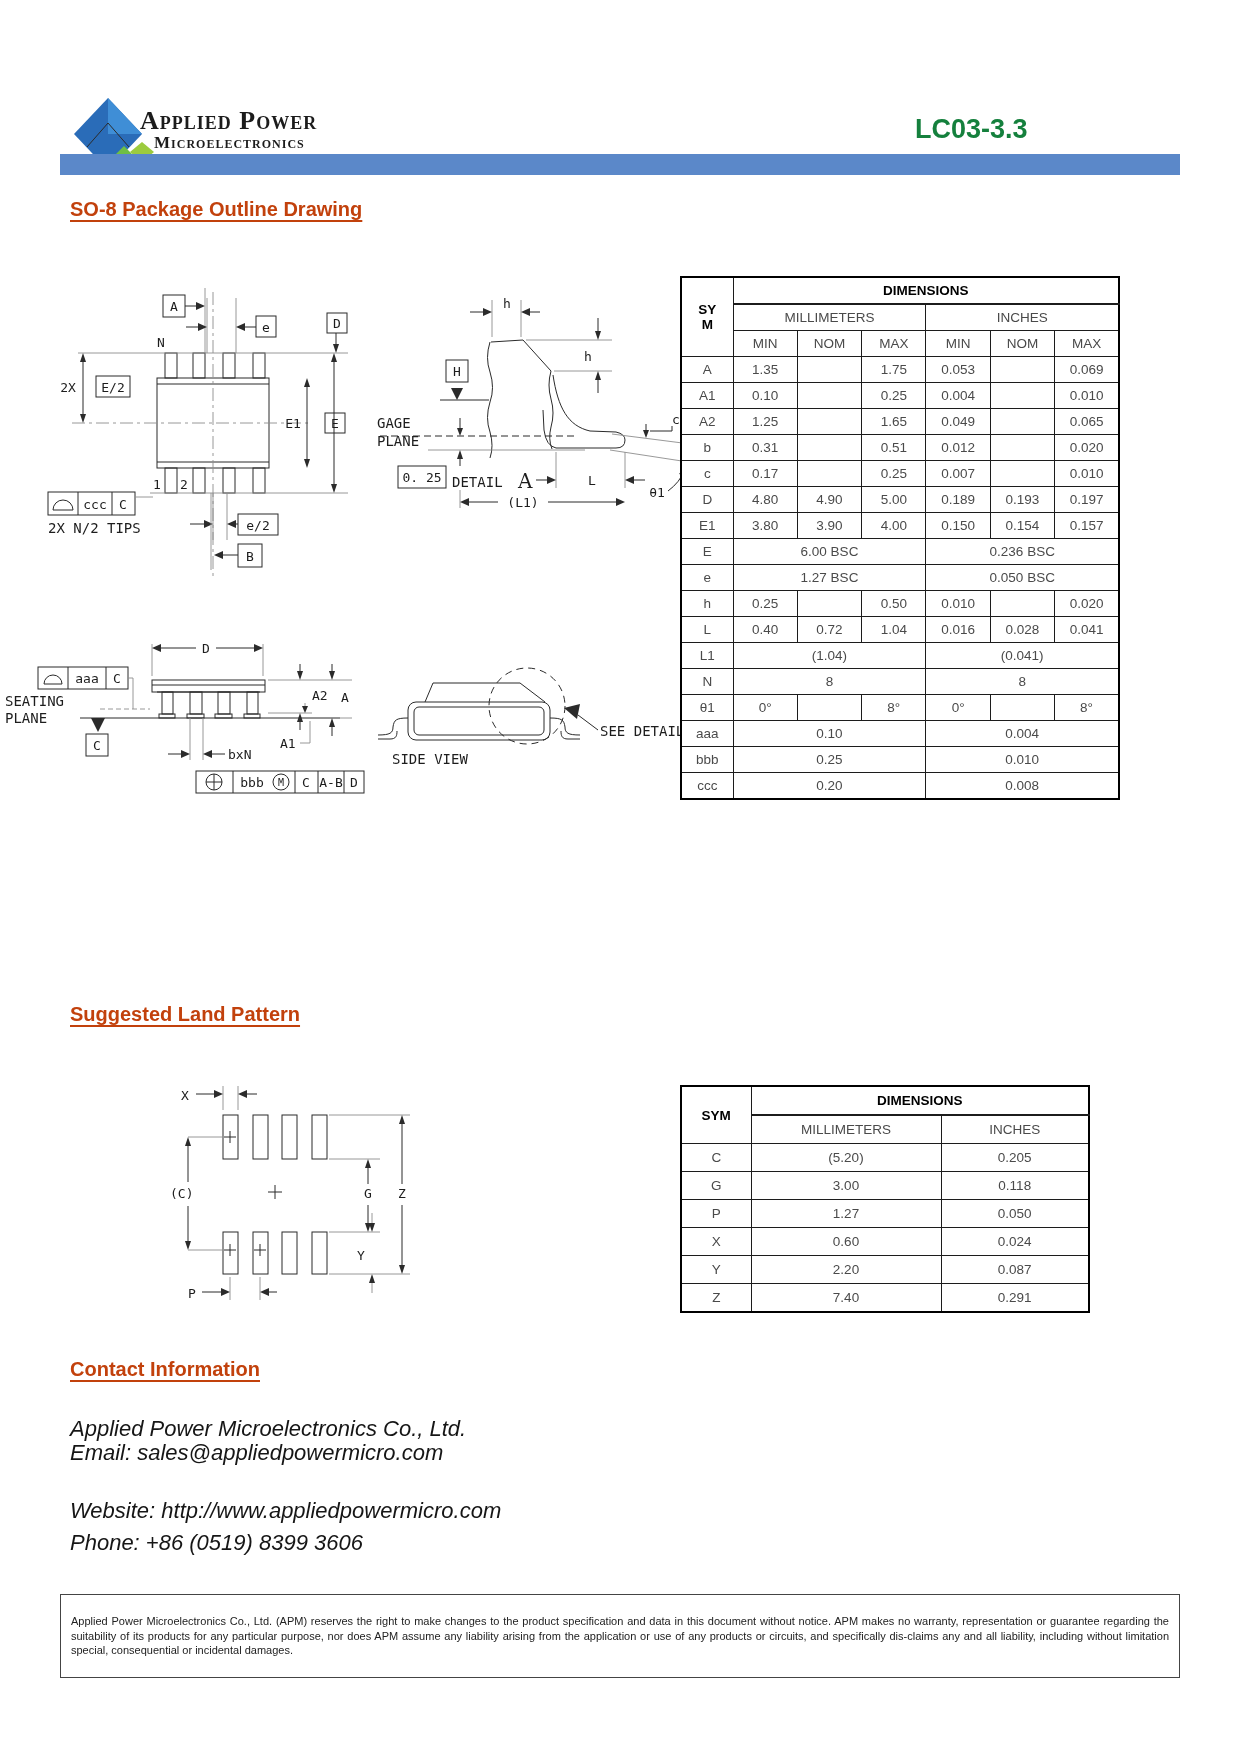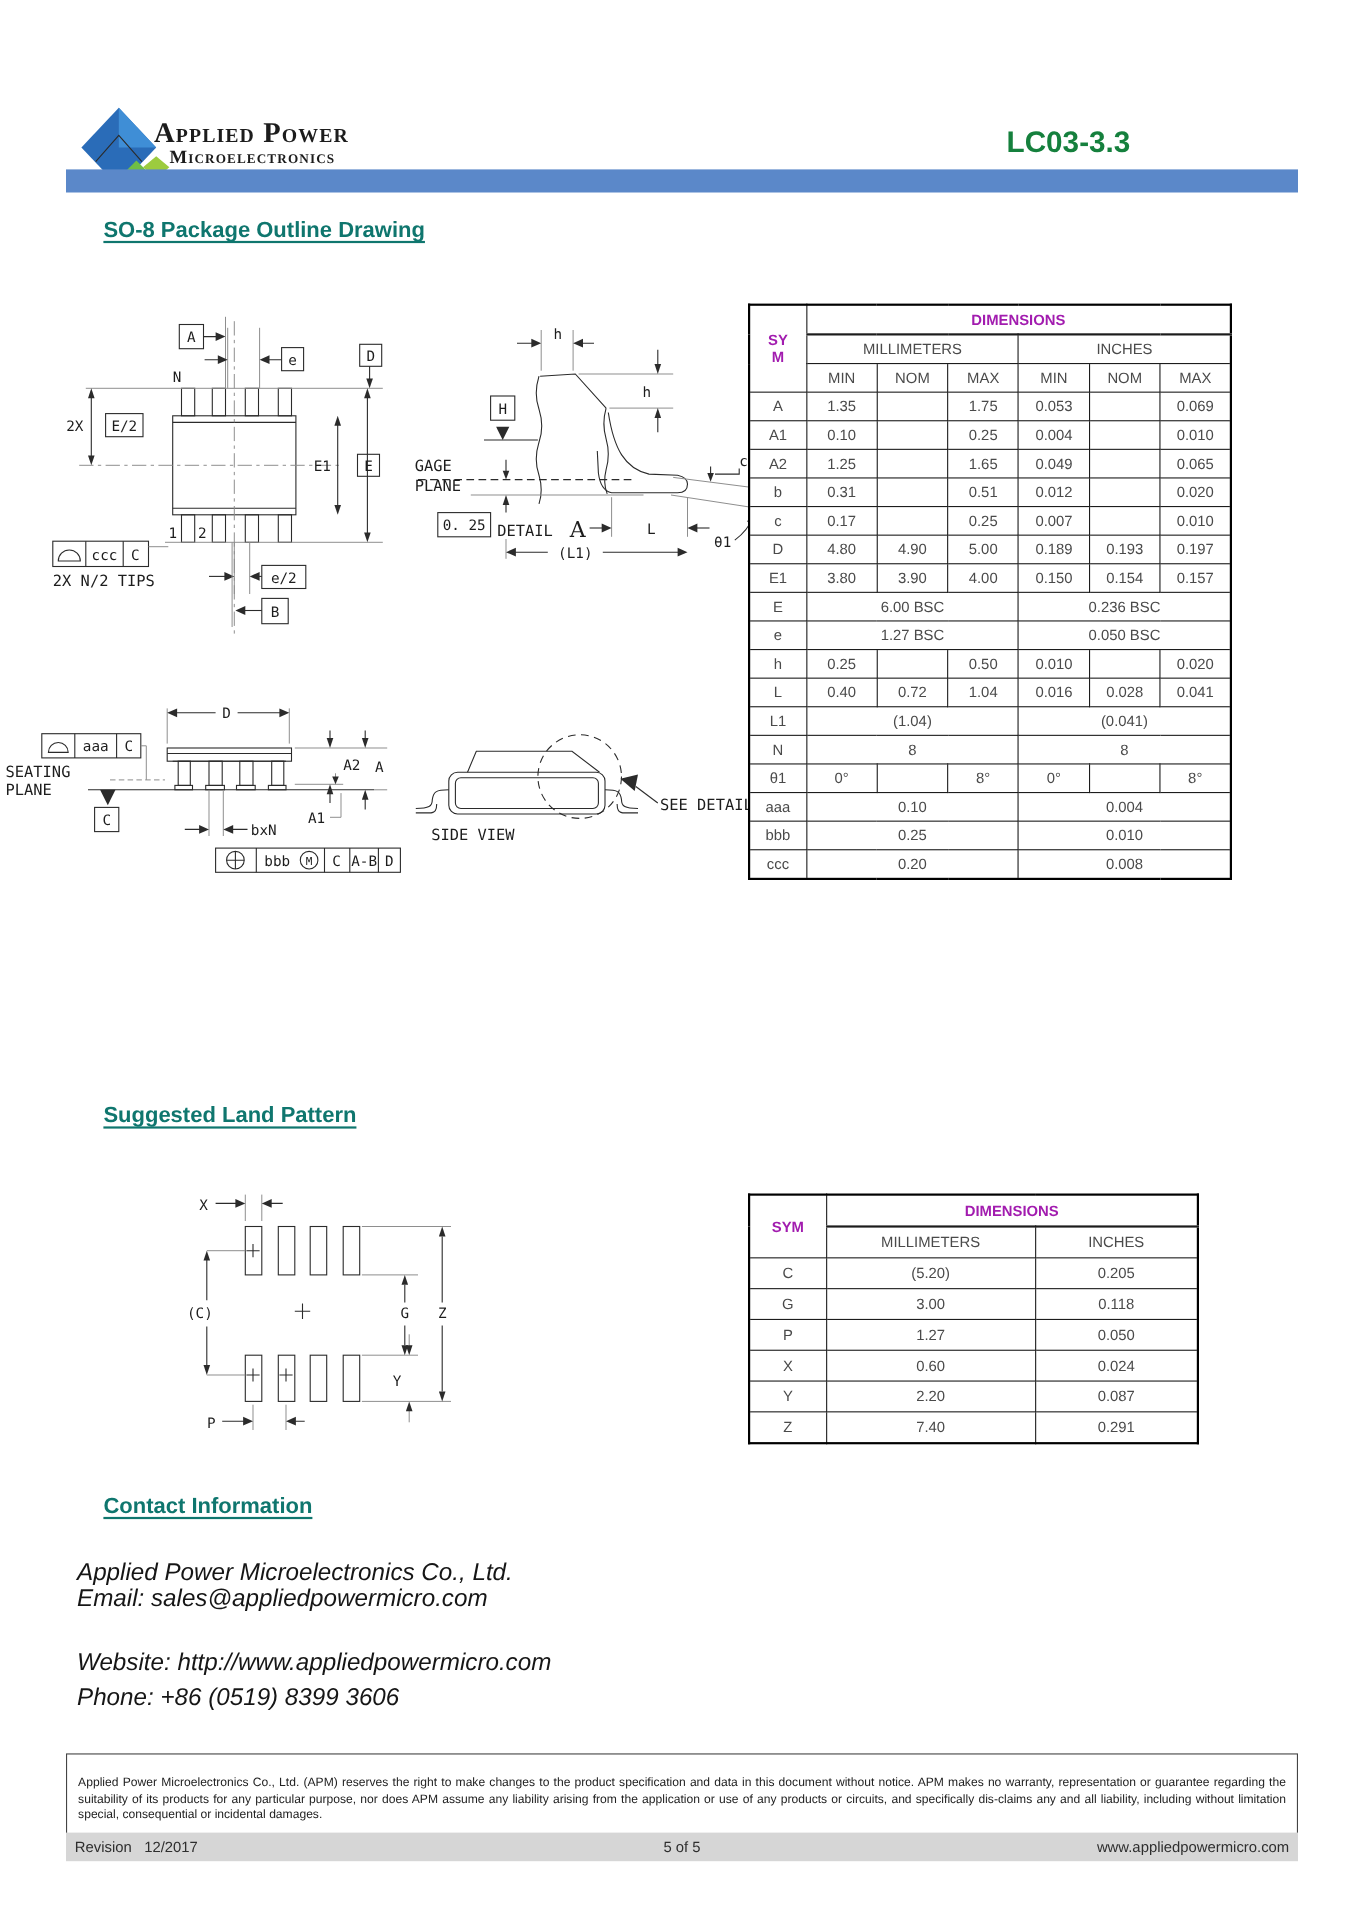--- a/index.html
+++ b/index.html
@@ -5,27 +5,27 @@
   html,body{margin:0;padding:0;background:#e8e8e8;}
   .page{position:relative;width:1240px;height:1754px;background:#ffffff;margin:0 auto;
         font-family:"Liberation Sans",sans-serif;overflow:hidden;}
   
   .brand-text{position:absolute;left:140px;top:108px;color:#1c1c1c;font-family:"Liberation Serif",serif;}
   .brand-line1{font-variant:small-caps;font-weight:bold;font-size:26px;letter-spacing:1px;line-height:26px;}
   .brand-line2{font-variant:small-caps;font-weight:bold;font-size:17px;letter-spacing:1px;line-height:17px;margin-left:14px;}
   .part-number{position:absolute;left:915px;top:114px;font-size:27px;font-weight:bold;color:#15803d;}
   .blue-bar{position:absolute;left:60px;top:154px;width:1120px;height:21px;}
   
-  .heading{position:absolute;left:70px;font-size:20px;font-weight:bold;color:#0f766e;
-           text-decoration:underline;text-decoration-thickness:2px;text-underline-offset:4px;margin-left:24px;}
+  .heading{position:absolute;left:70px;font-size:20px;font-weight:bold;color:#c2410c;
+           text-decoration:underline;text-decoration-thickness:2px;text-underline-offset:4px;}
   
   table.dim{border-collapse:collapse;table-layout:fixed;position:absolute;border:2px solid #000;background:#fff;}
   table.dim td{border:1px solid #1c1c1c;text-align:center;vertical-align:middle;
                font-size:13.5px;color:#4a4a4a;padding:0;height:25px;overflow:hidden;white-space:nowrap;}
-  table.dim td.hd{font-weight:bold;color:#a21caf;border-radius:13px;}
+  table.dim td.hd{font-weight:bold;color:#000000;border-radius:13px;}
   table.dim td.b2{border-bottom-width:2px;}
   #land-table td{height:27px;}
   
   svg.cad{position:absolute;}
   svg.cad line,svg.cad path,svg.cad rect,svg.cad circle,svg.cad polyline{stroke:#2b2b2b;fill:none;stroke-width:1;}
   svg.cad .thin{stroke:#8d8d8d;stroke-width:0.9;}
   svg.cad .arr{fill:#2b2b2b;stroke:none;}
   svg.cad text{font-family:"DejaVu Sans Mono",monospace;font-size:13px;fill:#1d1d1d;stroke:none;}
   svg.cad text.big{font-size:20px;font-family:"DejaVu Serif",serif;}
   svg.cad text.cap{font-size:14px;}
@@ -604,20 +604,13 @@
       </tbody>
   </table>
 
   <div class="heading" style="top:1358px;">Contact Information</div>
   <div class="contact-line" style="top:1416px;">Applied Power Microelectronics Co., Ltd.</div>
   <div class="contact-line" style="top:1454px;margin-top:44px;">Website: http://www.appliedpowermicro.com</div>
   <div class="contact-line" style="top:1440px;text-align:right;">Email: sales@appliedpowermicro.com</div>
   <div class="contact-line" style="top:1530px;">Phone: +86 (0519) 8399 3606</div>
 
   <div class="disclaimer">Applied Power Microelectronics Co., Ltd. (APM) reserves the right to make changes to the product specification and data in this document without notice. APM makes no warranty, representation or guarantee regarding the suitability of its products for any particular purpose, nor does APM assume any liability arising from the application or use of any products or circuits, and specifically dis-claims any and all liability, including without limitation special, consequential or incidental damages.</div>
-  <div class="footer-bar">
-    <div class="left">
-      <span>Revision</span>&nbsp;&nbsp;&nbsp;<span>12/2017</span>
-    </div>
-    <div class="center">5 of 5</div>
-    <div class="right">www.appliedpowermicro.com</div>
-  </div>
 </div>
 
 </body></html>

